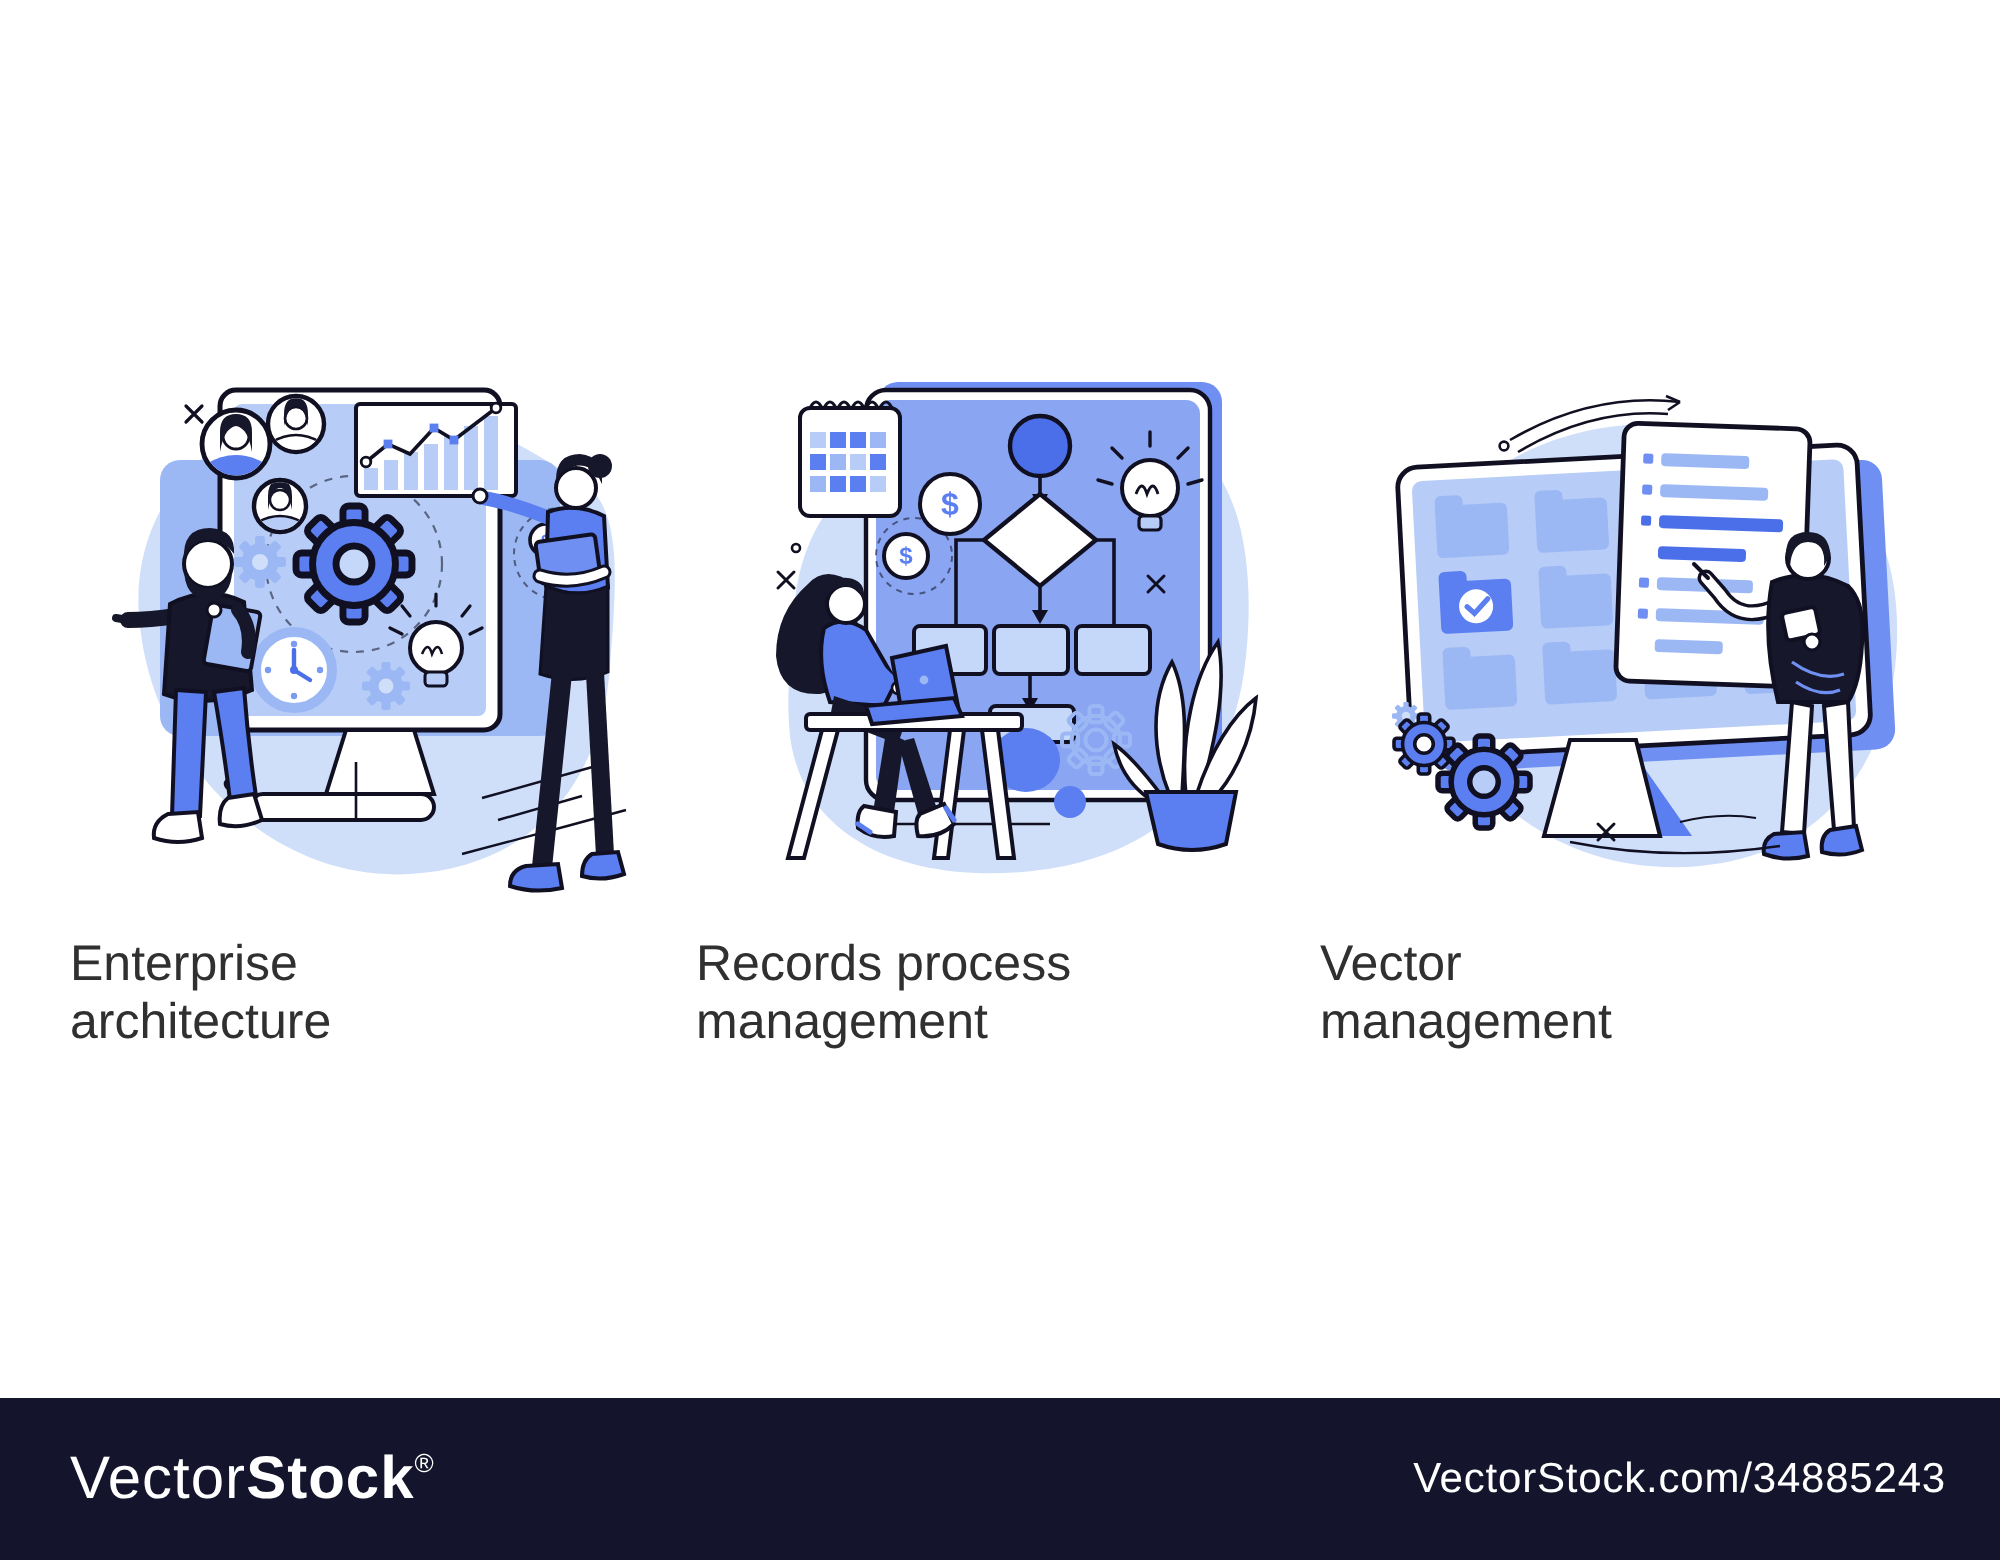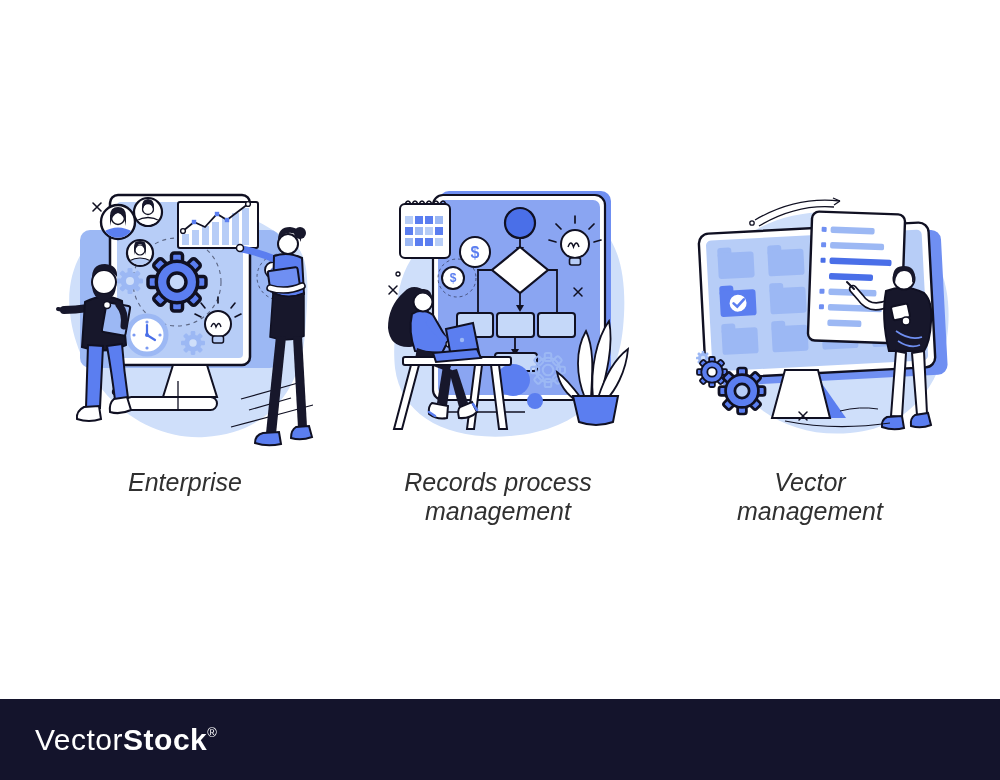--- a/index.html
+++ b/index.html
@@ -5,22 +5,22 @@
   :root{
     --ink:#101022; --figure:#17172b;
     --blue-100:#cfdffa; --blue-150:#c5d8f9; --blue-200:#b7cdf7; --blue-300:#9cb8f4;
     --blue-350:#8aa5f2; --blue-400:#7b9af2; --blue-450:#6f8ff2; --blue-500:#5b7ef0;
     --blue-550:#4a6fe8; --caption:#303030; --footer-bg:#14142c; --footer-text:#ffffff;
   }
   html,body{margin:0;padding:0;background:#fff;}
   .stage{position:relative;width:1000px;height:780px;background:#fff;overflow:hidden;
          font-family:"Liberation Sans",sans-serif;}
   .illus{position:absolute;}
-  .caption{position:absolute;top:468px;width:300px;text-align:center;font-size:25px;
-           line-height:29px;color:var(--caption);font-style:italic;}
+  .caption{position:absolute;top:468px;width:300px;text-align:left;font-size:25px;
+           line-height:29px;color:var(--caption);}
   .footer{position:absolute;left:0;top:699px;width:1000px;height:81px;background:var(--footer-bg);
           display:flex;align-items:center;justify-content:space-between;
           padding:0 27px 0 35px;box-sizing:border-box;text-align:center;}
   .brand{font-size:30px;color:var(--footer-text);letter-spacing:.5px;font-weight:400;}
   .brand .bold{font-weight:700;}
   .brand sup{font-size:13px;position:relative;top:-2px;font-weight:400;}
   .site-ref{font-size:21px;color:var(--footer-text);letter-spacing:.4px;}
   .gear-g rect,.gear-g .gear-body{fill:currentColor;stroke:var(--gs,var(--ink));stroke-width:5;}
   .gear-g .gear-hole{fill:var(--gh,#fff);stroke:var(--gs,var(--ink));stroke-width:5;}
   svg text.coin-t{font-family:"Liberation Sans",sans-serif;font-weight:bold;fill:var(--blue-500);}
@@ -398,29 +398,31 @@
     <use href="#gear" x="29" y="178" width="46" height="46" style="color:var(--blue-500);--gh:var(--blue-200)"></use>
     <g stroke="var(--ink)" fill="none">
       <path d="M95,231 Q145,241 200,233" stroke-width="1.2"></path>
       <path d="M150,221 Q170,216 188,219" stroke-width="1"></path>
     </g>
     <path d="M109,222 L117,230 M117,222 L109,230" stroke="var(--ink)" stroke-width="1.5" stroke-linecap="round"></path>
   </svg>
 
   <div class="caption" style="left:35px">
     <span>Enterprise</span><br>
+    <span>architecture</span>
   </div>
   <div class="caption" style="left:348px">
     <span>Records process</span><br>
     <span>management</span>
   </div>
   <div class="caption" style="left:660px">
     <span>Vector</span><br>
     <span>management</span>
   </div>
 
   <div class="footer">
     <div class="brand">
       <span>Vector</span><span class="bold">Stock</span><sup>®</sup>
     </div>
+    <div class="site-ref">VectorStock.com/34885243</div>
   </div>
 
 </div>
 
 </body></html>

